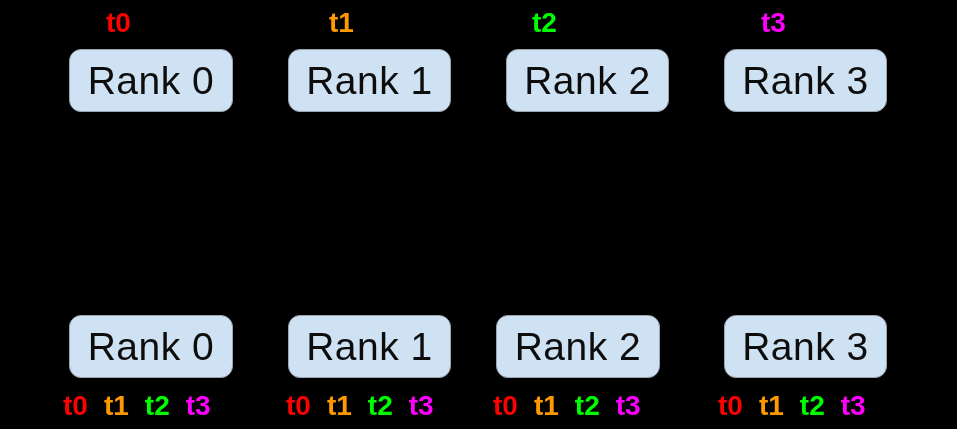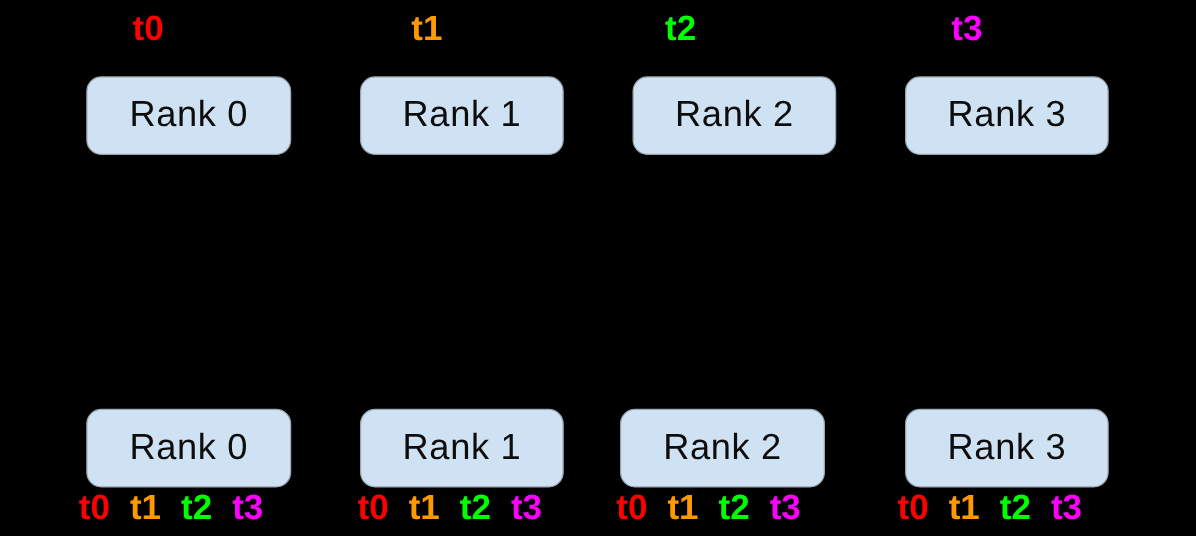--- a/index.html
+++ b/index.html
@@ -17,24 +17,23 @@
   }
   .rank-box {
     position: absolute;
     height: 61px;
     background: #cfe2f3;
     border: 1.5px solid #9aa5af;
     border-radius: 12px;
     display: flex;
     align-items: center;
     justify-content: center;
-    font-size: 29px;
+    font-size: 39px;
     color: #0d0d0d;
     letter-spacing: 0.5px;
-    margin-top: 12px;
   }
   .tensor-label {
     position: absolute;
     font-size: 28px;
     font-weight: bold;
     line-height: 34px;
     white-space: nowrap;
   }
   .tensor-group {
     position: absolute;

